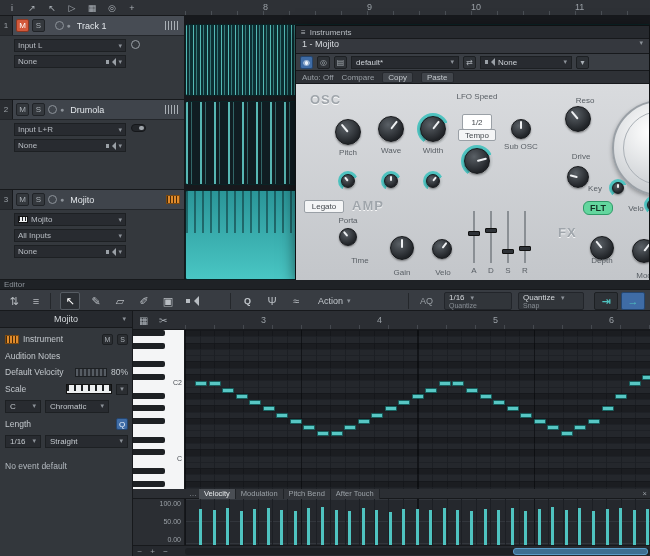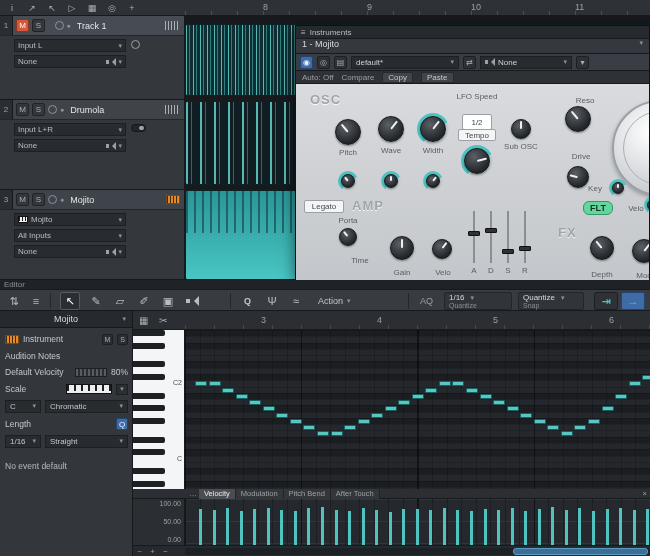--- a/index.html
+++ b/index.html
@@ -374,21 +374,21 @@
         </div>
 
       <div class="flt-chip" style="left:287px; top:117px; width:30px; height:14px;">FLT</div>
       <div class="s-label" style="left:328px; top:120px; width:24px;">Velo</div>
       <div class="ringk" style="left:348px; top:112px; width:18px; height:18px;">
           <div class="knob p-ne"></div>
         </div>
 
       <div class="s-section" style="left:262px; top:141px;">FX</div>
       <div class="knob p-nw" style="left:294px; top:152px; width:24px; height:24px;"></div>
-      <div class="s-label" style="left:291px; top:186px; width:30px;">Depth</div>
+      <div class="s-label" style="left:291px; top:172px; width:30px;">Depth</div>
       <div class="knob p-ne" style="left:336px; top:155px; width:24px; height:24px;"></div>
       <div class="s-label" style="left:334px; top:187px; width:28px;">Mod</div>
     </div>
   </div>
 
   <div class="abs editor-label">
     <span>Editor</span>
   </div>
   <div class="abs ed-toolbar">
     <div class="ed-icon" style="left:4px;">⇅</div>
@@ -458,21 +458,21 @@
       <span class="mini-piano"></span>
       <span class="drop-box">
           <span class="caret">▾</span>
         </span>
     </div>
     <div class="insp-row" style="top:88px; gap:4px;">
       <span class="insp-select" style="width:36px;">
         <span class="lbl">C</span>
         <span class="caret">▾</span>
       </span>
-      <span class="insp-select" style="width:83px;gap:8px;">
+      <span class="insp-select" style="width:64px;gap:8px;">
         <span class="lbl">Chromatic</span>
         <span class="caret">▾</span>
       </span>
     </div>
     <div class="insp-row" style="top:106px;">
       <span>Length</span>
       <span class="q-btn">Q</span>
     </div>
     <div class="insp-row" style="top:123px; gap:4px;">
       <span class="insp-select" style="width:36px;">

